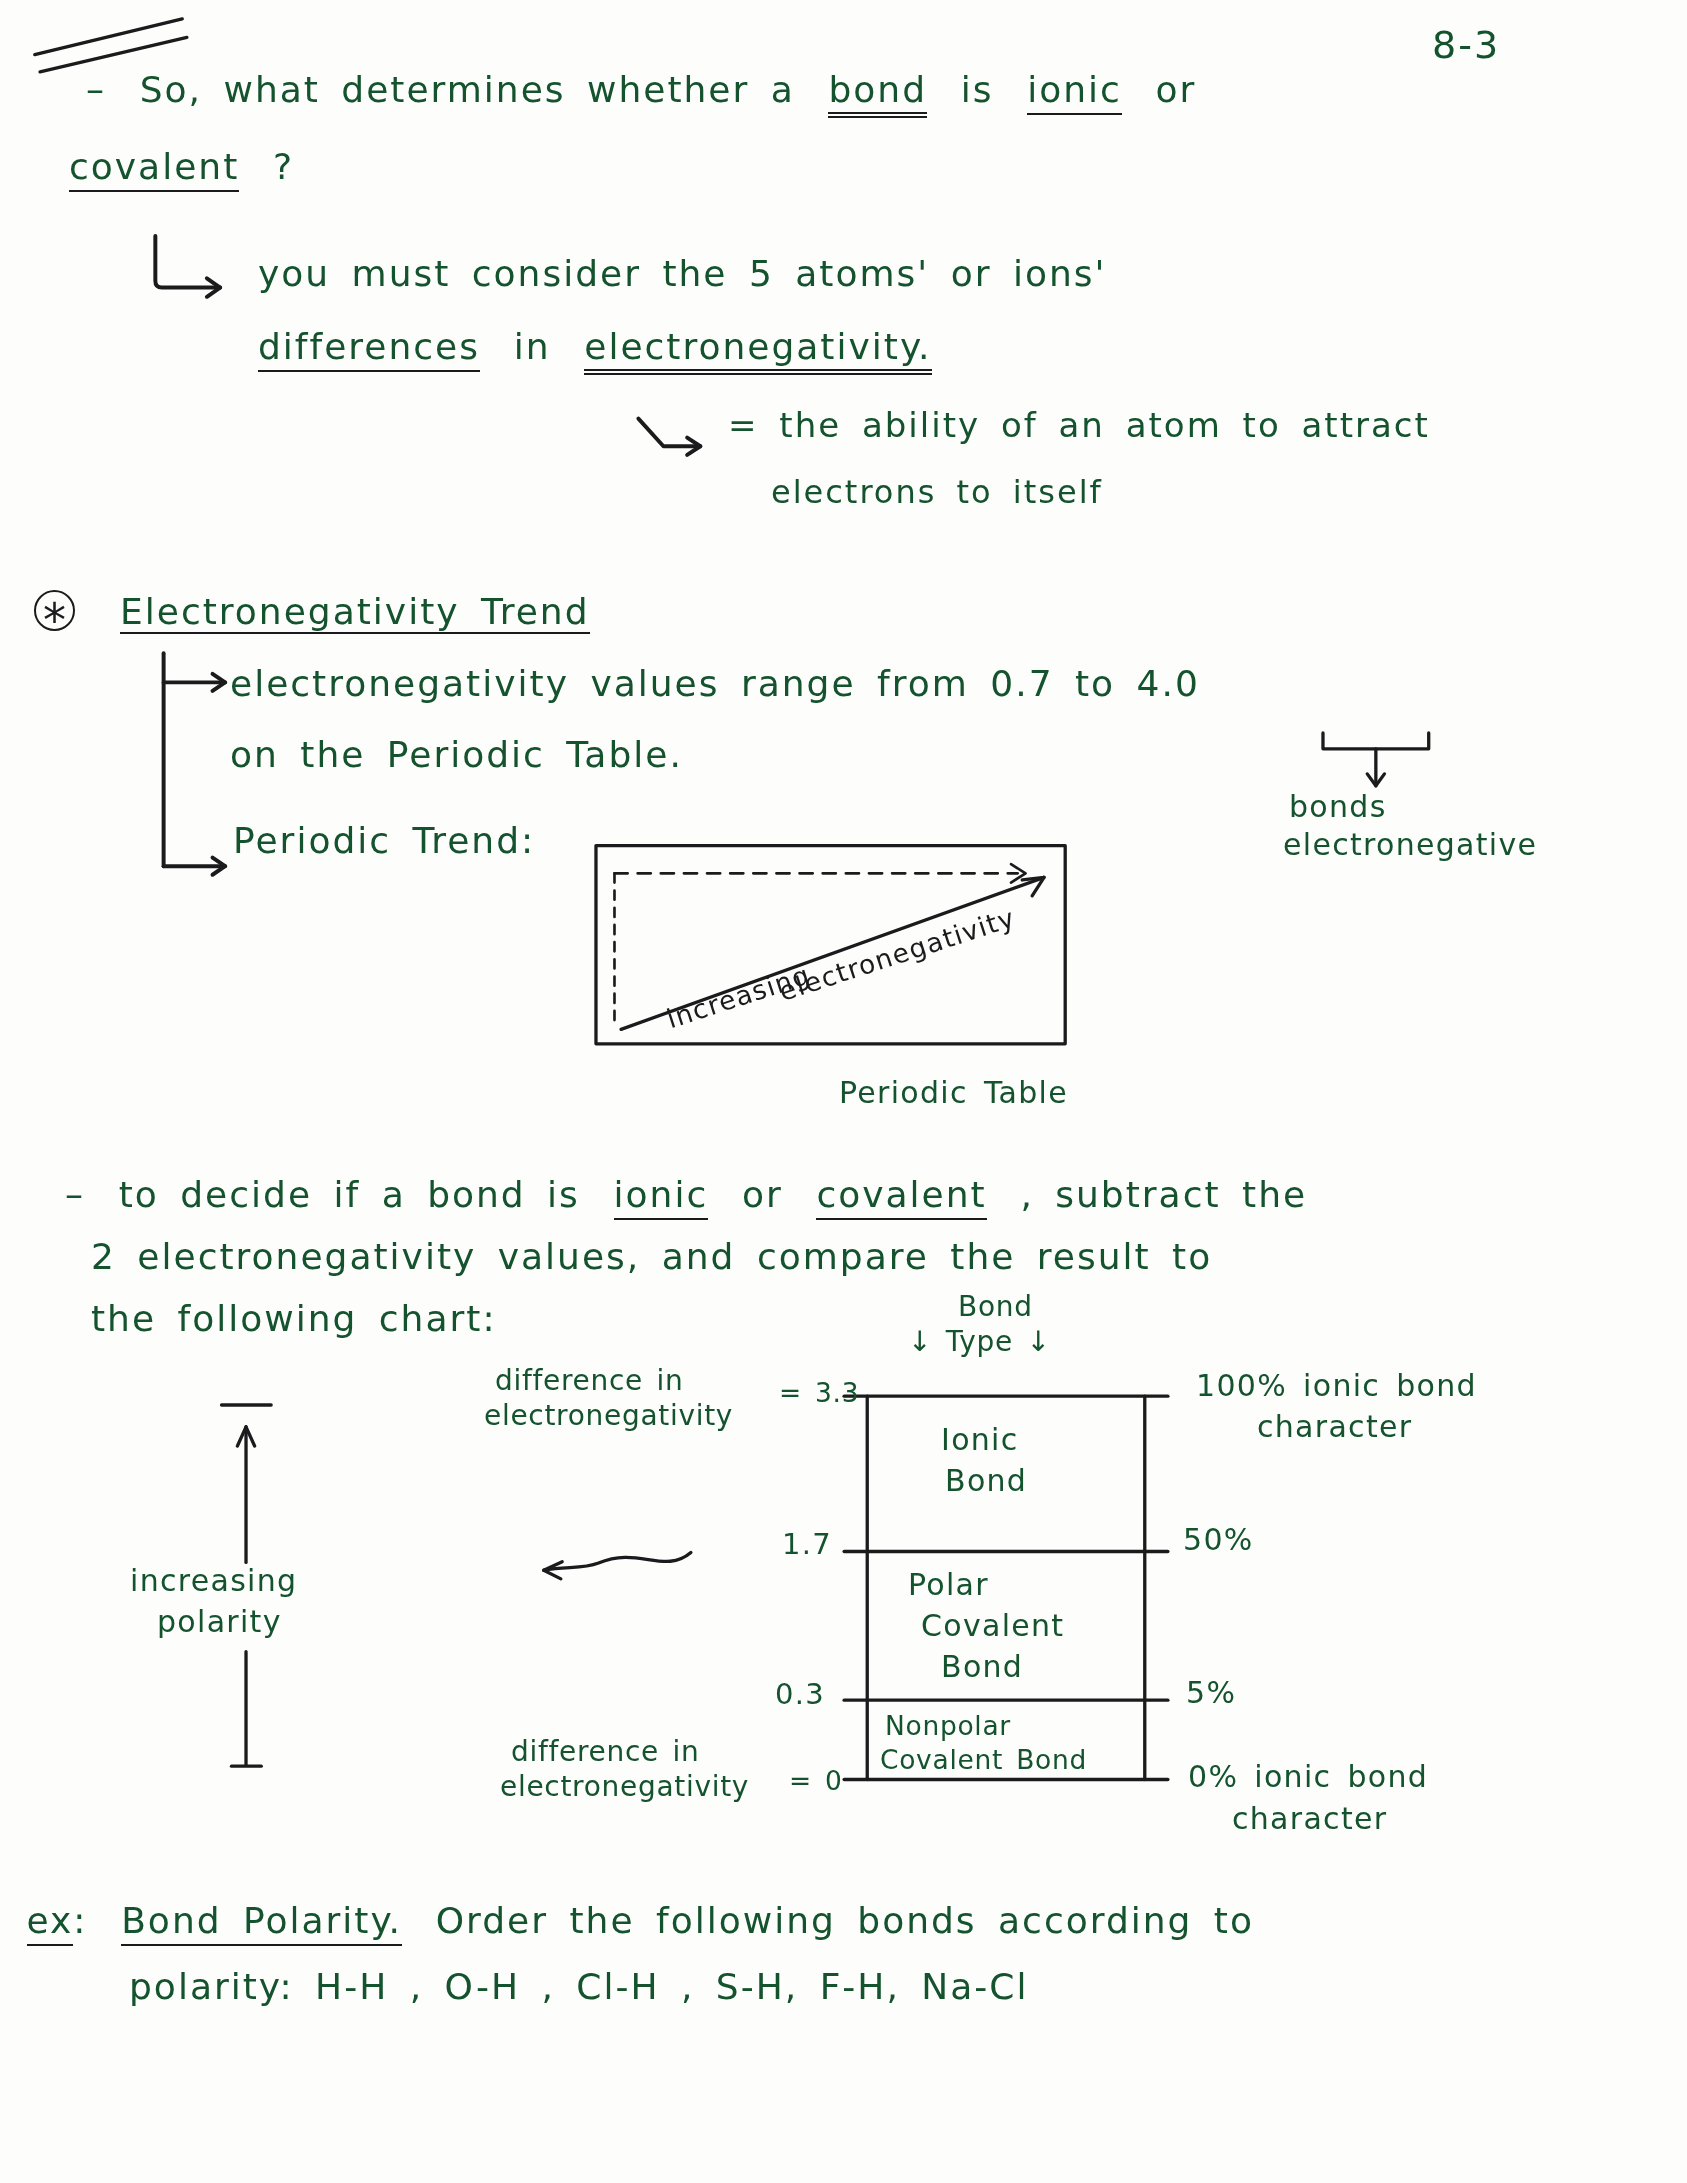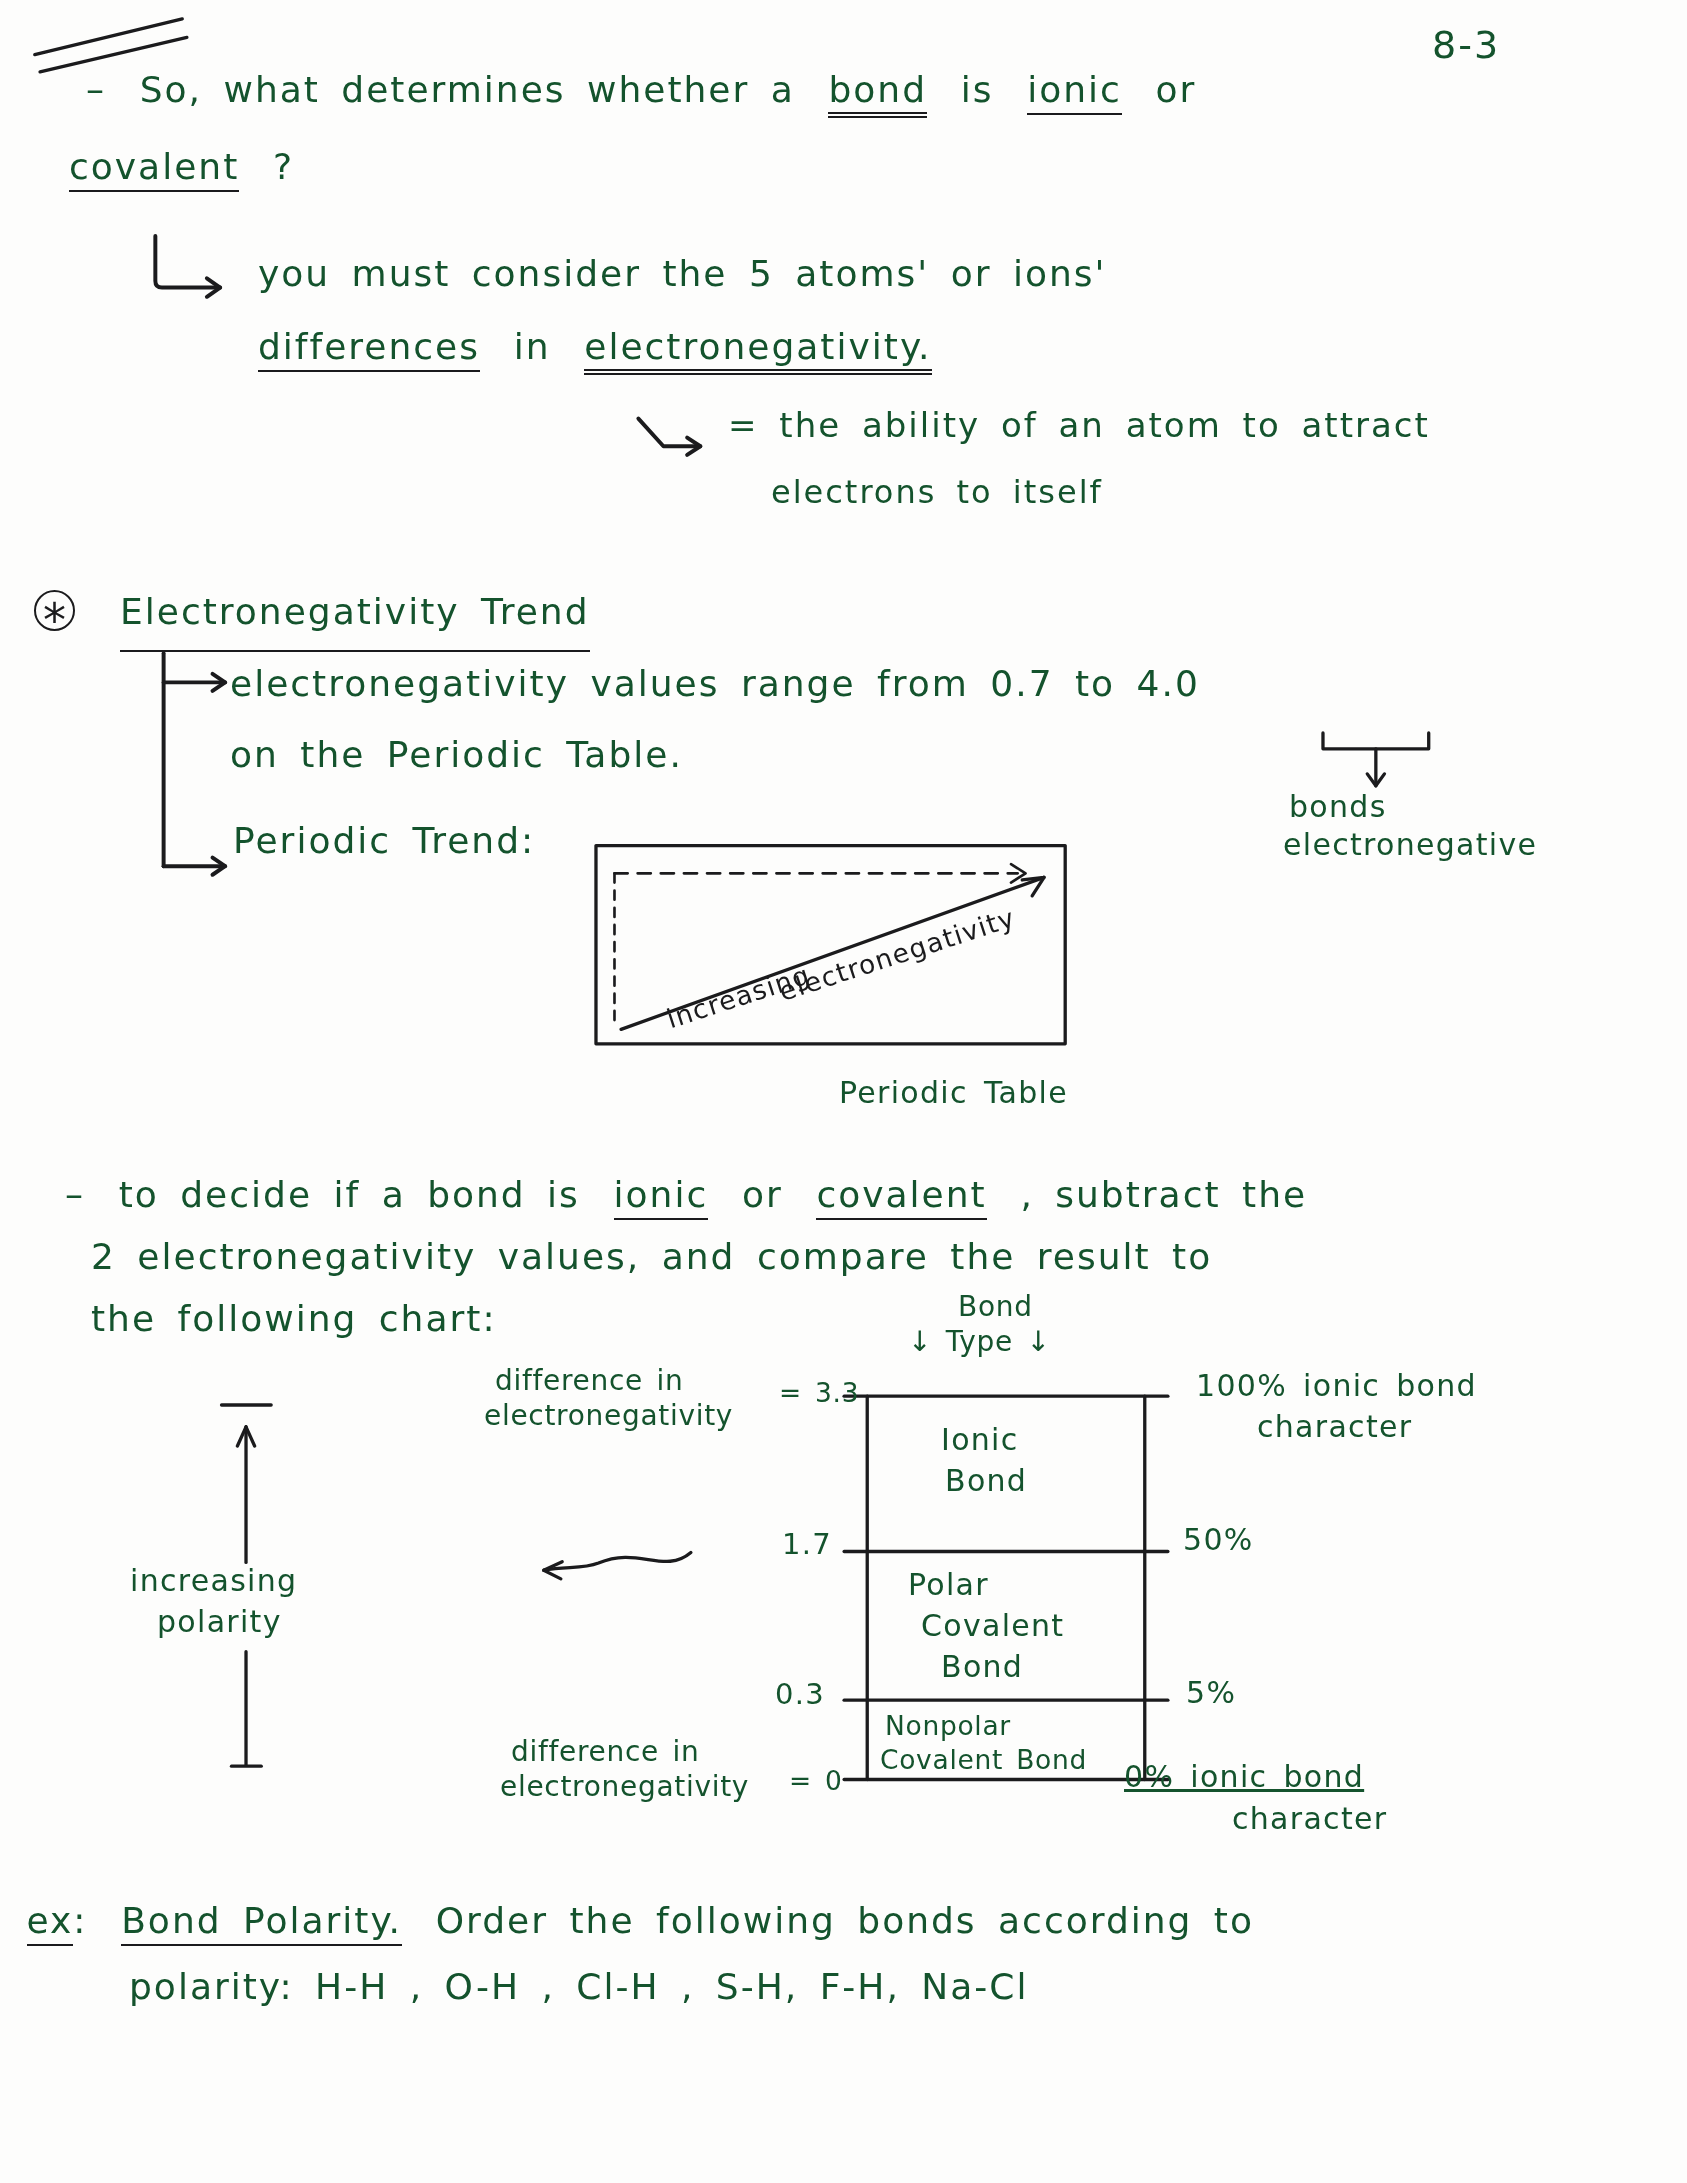--- a/index.html
+++ b/index.html
@@ -75,21 +75,21 @@
 <svg class="abs" style="left:629px;top:412px;" width="86" height="56" viewBox="0 0 130 85">
   <path d="M14,10 L52,52 L108,52" stroke-width="6"></path>
   <path d="M108,52 L88,39 M108,52 L88,65" stroke-width="6"></path>
 </svg>
 <div class="line fs52" style="left:728px;top:405px;">= the ability of an atom to attract</div>
 <div class="line fs48" style="left:771px;top:473px;">electrons to itself</div>
 
 <div class="marker-circle" style="left:34px;top:590px;">
     <span>*</span>
   </div>
-<div class="line u" style="left:120px;top:591px;padding-bottom:18px;">Electronegativity Trend</div>
+<div class="line u" style="left:120px;top:591px;padding-bottom:0;">Electronegativity Trend</div>
 
 <svg class="abs" style="left:149px;top:648px;" width="96" height="238" viewBox="0 0 145 360">
   <path d="M22,8 L22,330" stroke-width="6"></path>
   <path d="M22,52 L115,52" stroke-width="6"></path>
   <path d="M115,52 L96,39 M115,52 L96,65" stroke-width="6"></path>
   <path d="M22,330 L115,330" stroke-width="6"></path>
   <path d="M115,330 L96,317 M115,330 L96,343" stroke-width="6"></path>
 </svg>
 
 <div class="line" style="left:230px;top:663px;">electronegativity values range from 0.7 to 4.0</div>
@@ -158,21 +158,21 @@
 
 <div class="line fs44" style="left:775px;top:1677px;">0.3</div>
 <div class="line fs46" style="left:1186px;top:1675px;">5%</div>
 
 <div class="line fs40" style="left:885px;top:1710px;">Nonpolar</div>
 <div class="line fs40" style="left:880px;top:1744px;">Covalent Bond</div>
 
 <div class="line fs42" style="left:511px;top:1735px;">difference in</div>
 <div class="line fs42" style="left:500px;top:1770px;">electronegativity</div>
 <div class="line fs40" style="left:789px;top:1765px;">= 0</div>
-<div class="line fs46" style="left:1124px;top:1759px;text-decoration:underline;">0% ionic bond</div>
+<div class="line fs46" style="left:1188px;top:1759px;">0% ionic bond</div>
 <div class="line fs46" style="left:1232px;top:1801px;">character</div>
 
 <svg class="abs" style="left:205px;top:1397px;" width="86" height="397" viewBox="0 0 130 600">
   <path d="M25,12 L100,12" stroke-width="5"></path>
   <path d="M62,45 L62,250" stroke-width="5"></path>
   <path d="M62,45 L49,74 M62,45 L75,74" stroke-width="5"></path>
   <path d="M62,385 L62,556" stroke-width="5"></path>
   <path d="M40,558 L85,558" stroke-width="5"></path>
 </svg>
 <div class="line fs46" style="left:130px;top:1563px;">increasing</div>

